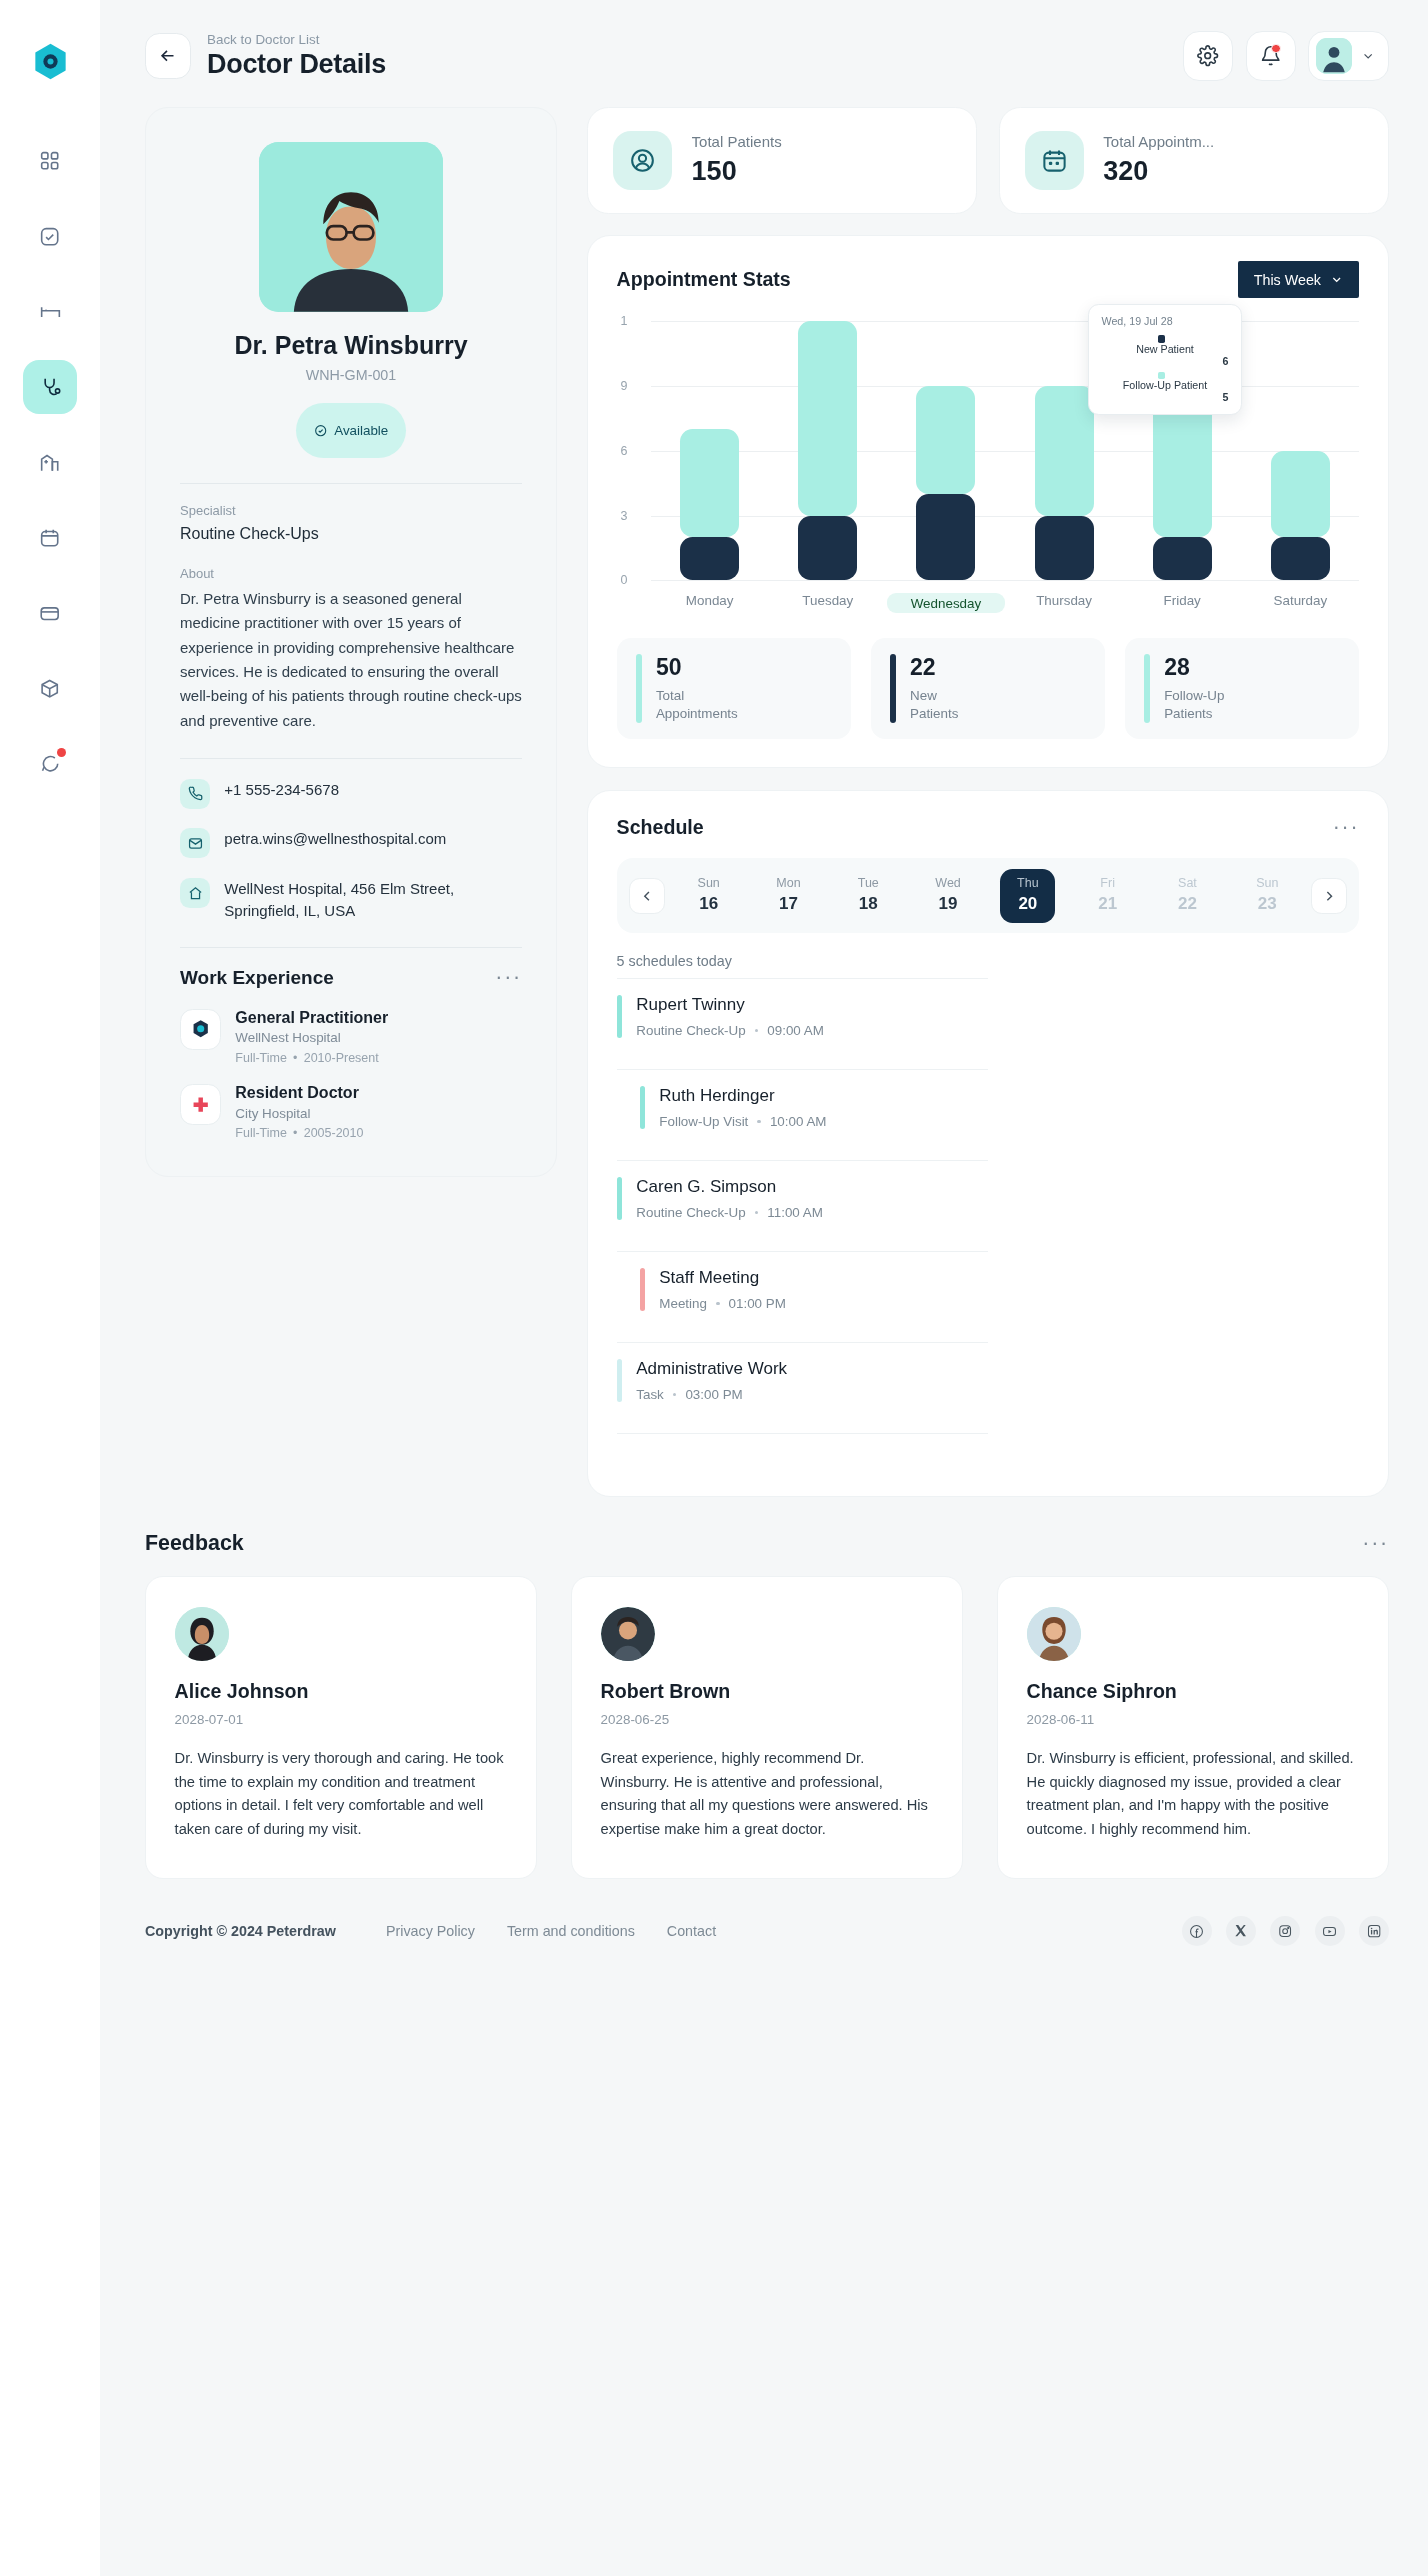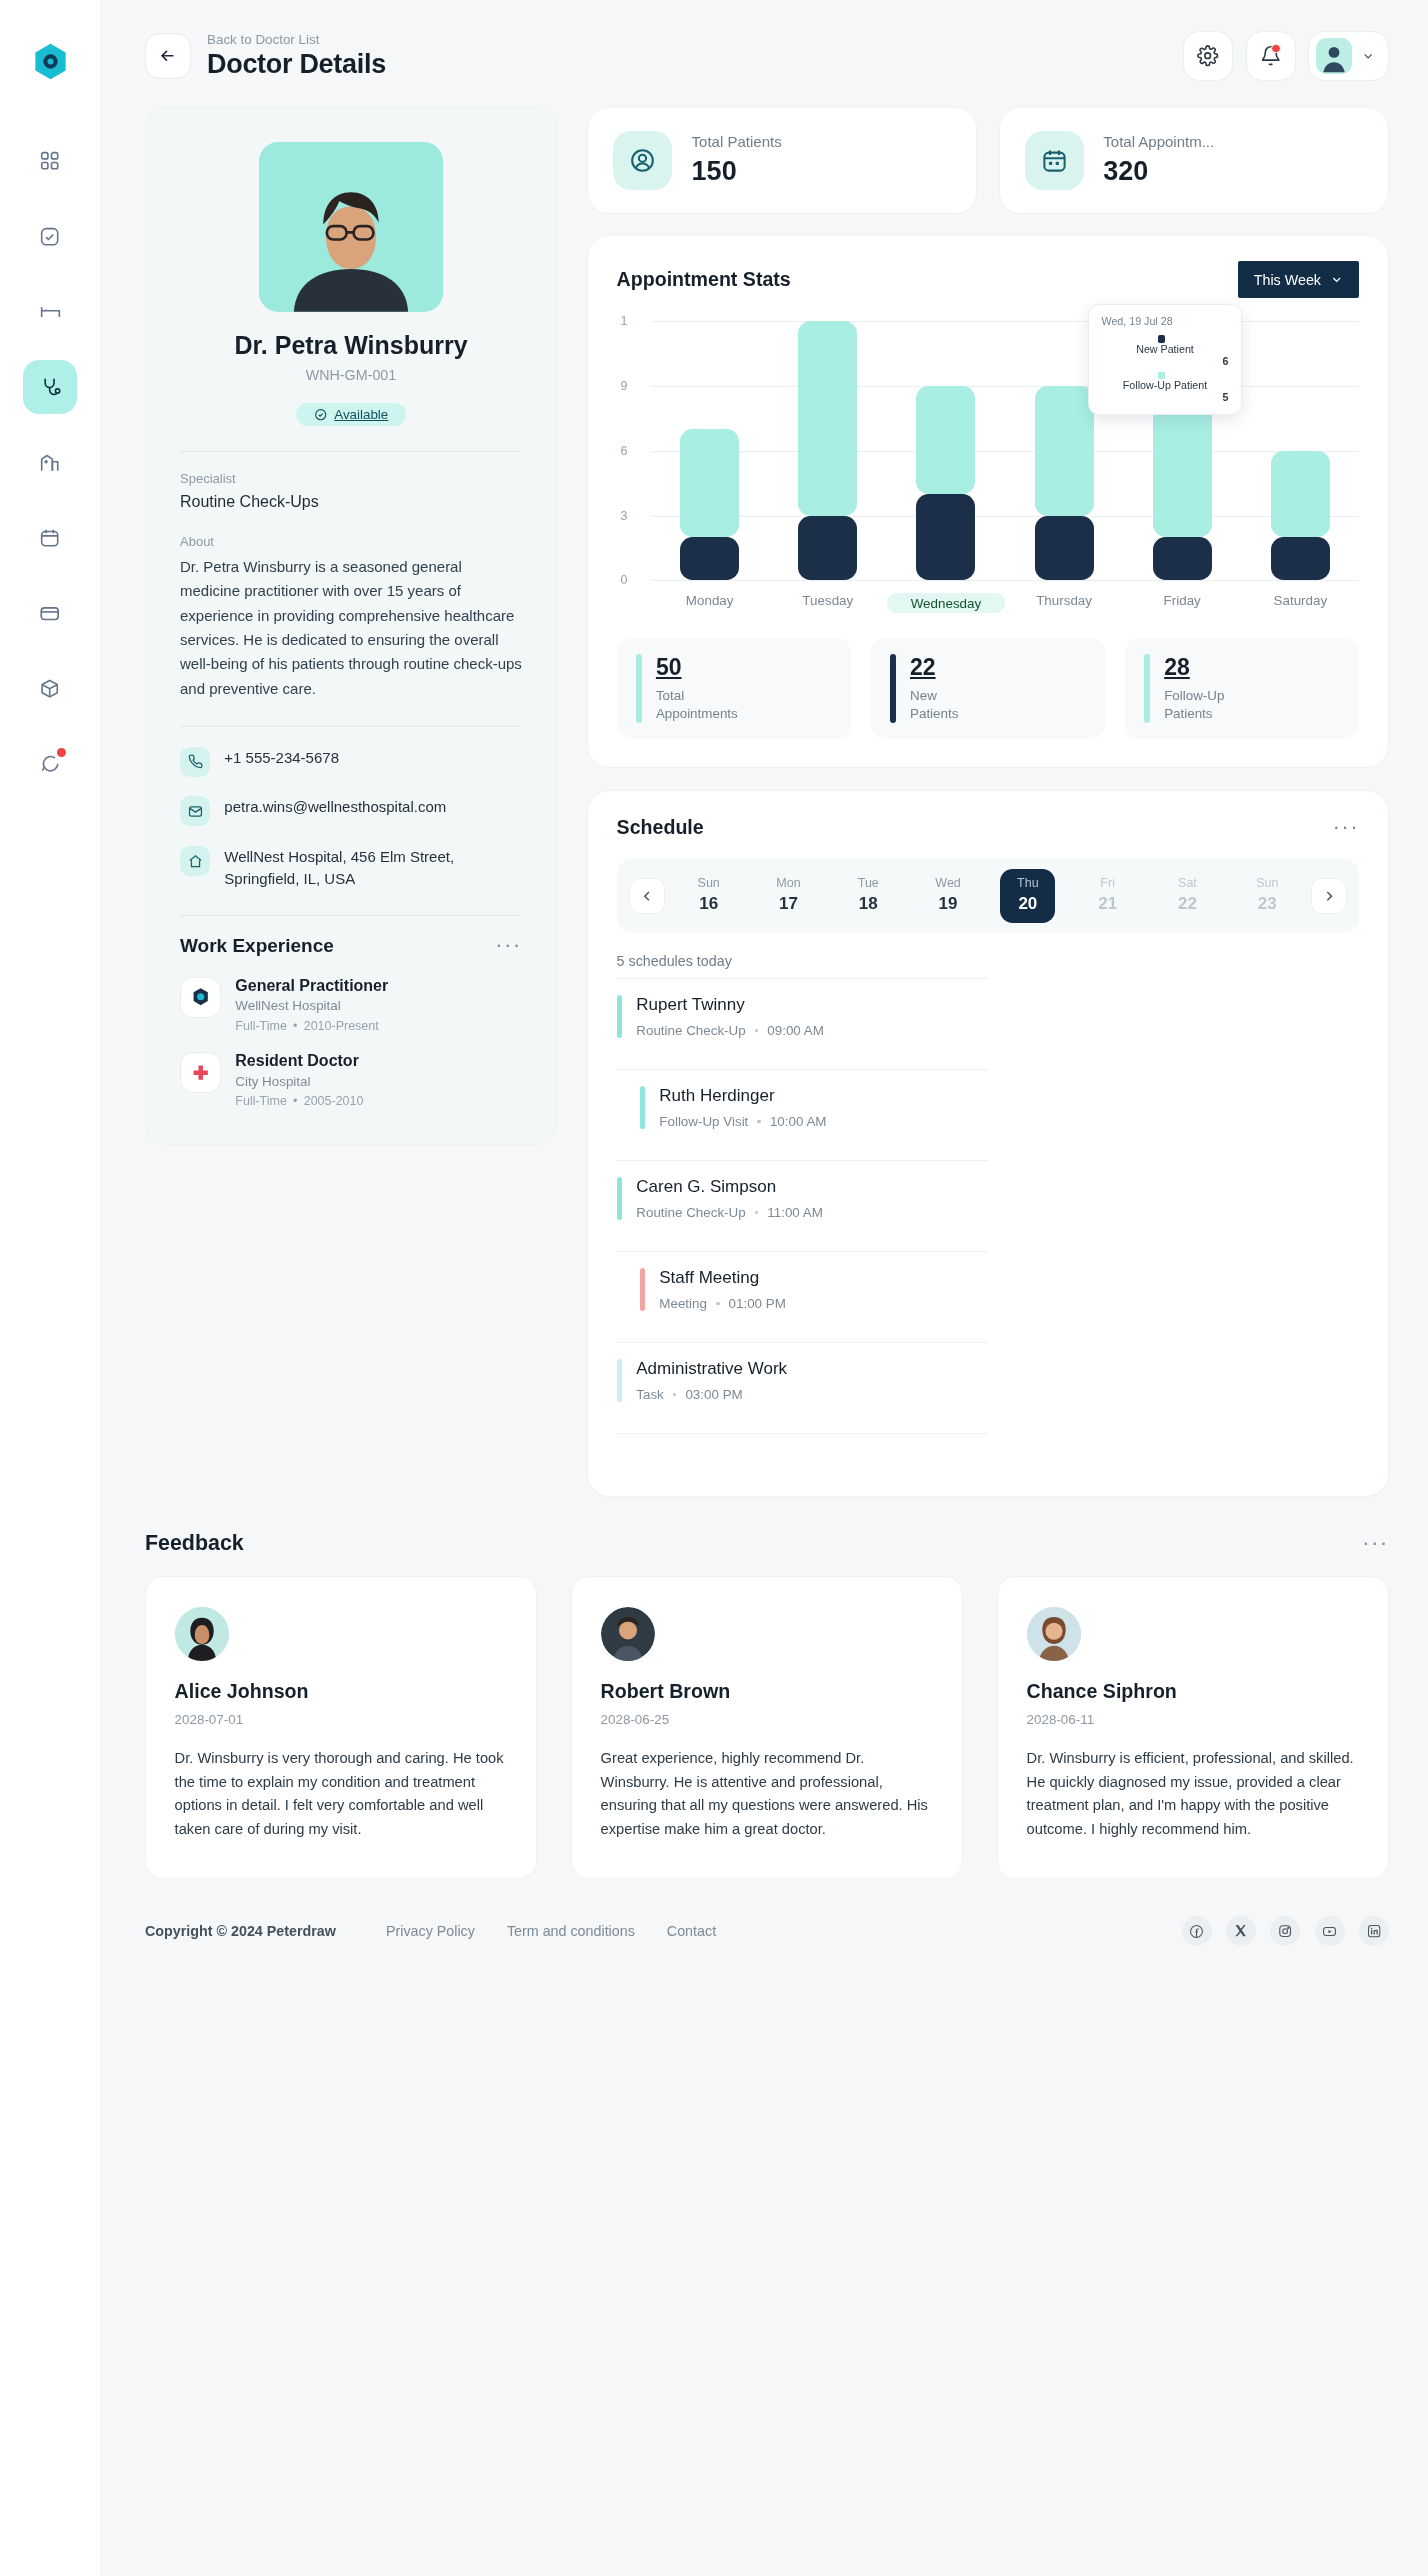--- a/index.html
+++ b/index.html
@@ -87,21 +87,21 @@
   .profile-card { background: #f4f7f8; border-radius: 23px; padding: 28.6px 34px 36px; border:0.9px solid #edf1f3;}
   .profile-photo {
     width: 184px; height: 170px; border-radius: 19.6px; margin: 5.4px auto 0;
     background: #9ceadd; position: relative; overflow: hidden;
   }
   .doc-name { text-align: center; font-size: 25px; font-weight: bold; margin-top: 19.6px; color:#16202b;}
   .doc-id { text-align: center; font-size: 14.3px; color: #8d9aa6; margin-top: 7.1px; }
   .avail-pill {
     margin: 19.6px auto 0; width: fit-content;
     background: #cdf4ee; color: #12505f; border-radius: 892px;
-    padding: 4px 18px; font-size: 13.4px; display: flex; align-items: center; gap: 7.1px; text-decoration: underline;
+    padding: 20px 18px; font-size: 13.4px; display: flex; align-items: center; gap: 7.1px;
   }
   .divider { height: 0.9px; background: #e3e9ec; margin: 25px 0 19.6px; }
   .field-label { font-size: 13px; color: #8d9aa6; margin-bottom: 6.2px; }
   .field-value { font-size: 16px; color: #1d2a36; }
   .about-text { font-size: 15px; line-height: 1.63; color: #31404d; }
   .contact-row { display: flex; gap: 14.3px; align-items: flex-start; margin-bottom: 19.6px; }
   .contact-ico {
     width: 30px; height: 30px; border-radius: 9.8px; background: #d5f3ee;
     display: flex; align-items: center; justify-content: center; flex-shrink: 0;
     color: #15616d;
@@ -170,21 +170,21 @@
   .tt-row { display: flex; align-items: center; font-size: 10.7px; color: #2b3945; margin-top: 5.4px; flex-direction: column; }
   .tt-sq { width: 7.1px; height: 7.1px; border-radius: 1.8px; margin-right: 7.1px; }
   .tt-val { margin-left: auto; font-weight: bold; }
 
   .summary-row { display: flex; gap: 19.6px; padding: 25px 28.6px 28.6px; }
   .sum-card {
     flex: 1; background: #f7f9fa; border-radius: 14.3px; padding: 16px 19.6px;
     display: flex; gap: 14.3px; align-items: stretch;
   }
   .sum-bar { width: 5.4px; border-radius: 3.6px; flex-shrink: 0; }
-  .sum-num { font-size: 23px; font-weight: bold; color: #16202b; text-decoration: underline; }
+  .sum-num { font-size: 23px; font-weight: bold; color: #16202b; }
   .sum-txt { font-size: 13.4px; color: #76838f; margin-top: 5.4px; line-height: 1.35; }
 
   
   .sched-days {
     margin: 19.6px 28.6px 0; background: #f6f9fa; border-radius: 16px;
     display: flex; align-items: center; padding: 10.7px 12.5px; gap: 5.4px;
   }
   .arrow-btn {
     width: 36px; height: 36px; border-radius: 10.7px; background: #fff;
     display: flex; align-items: center; justify-content: center; color: #44515d;

